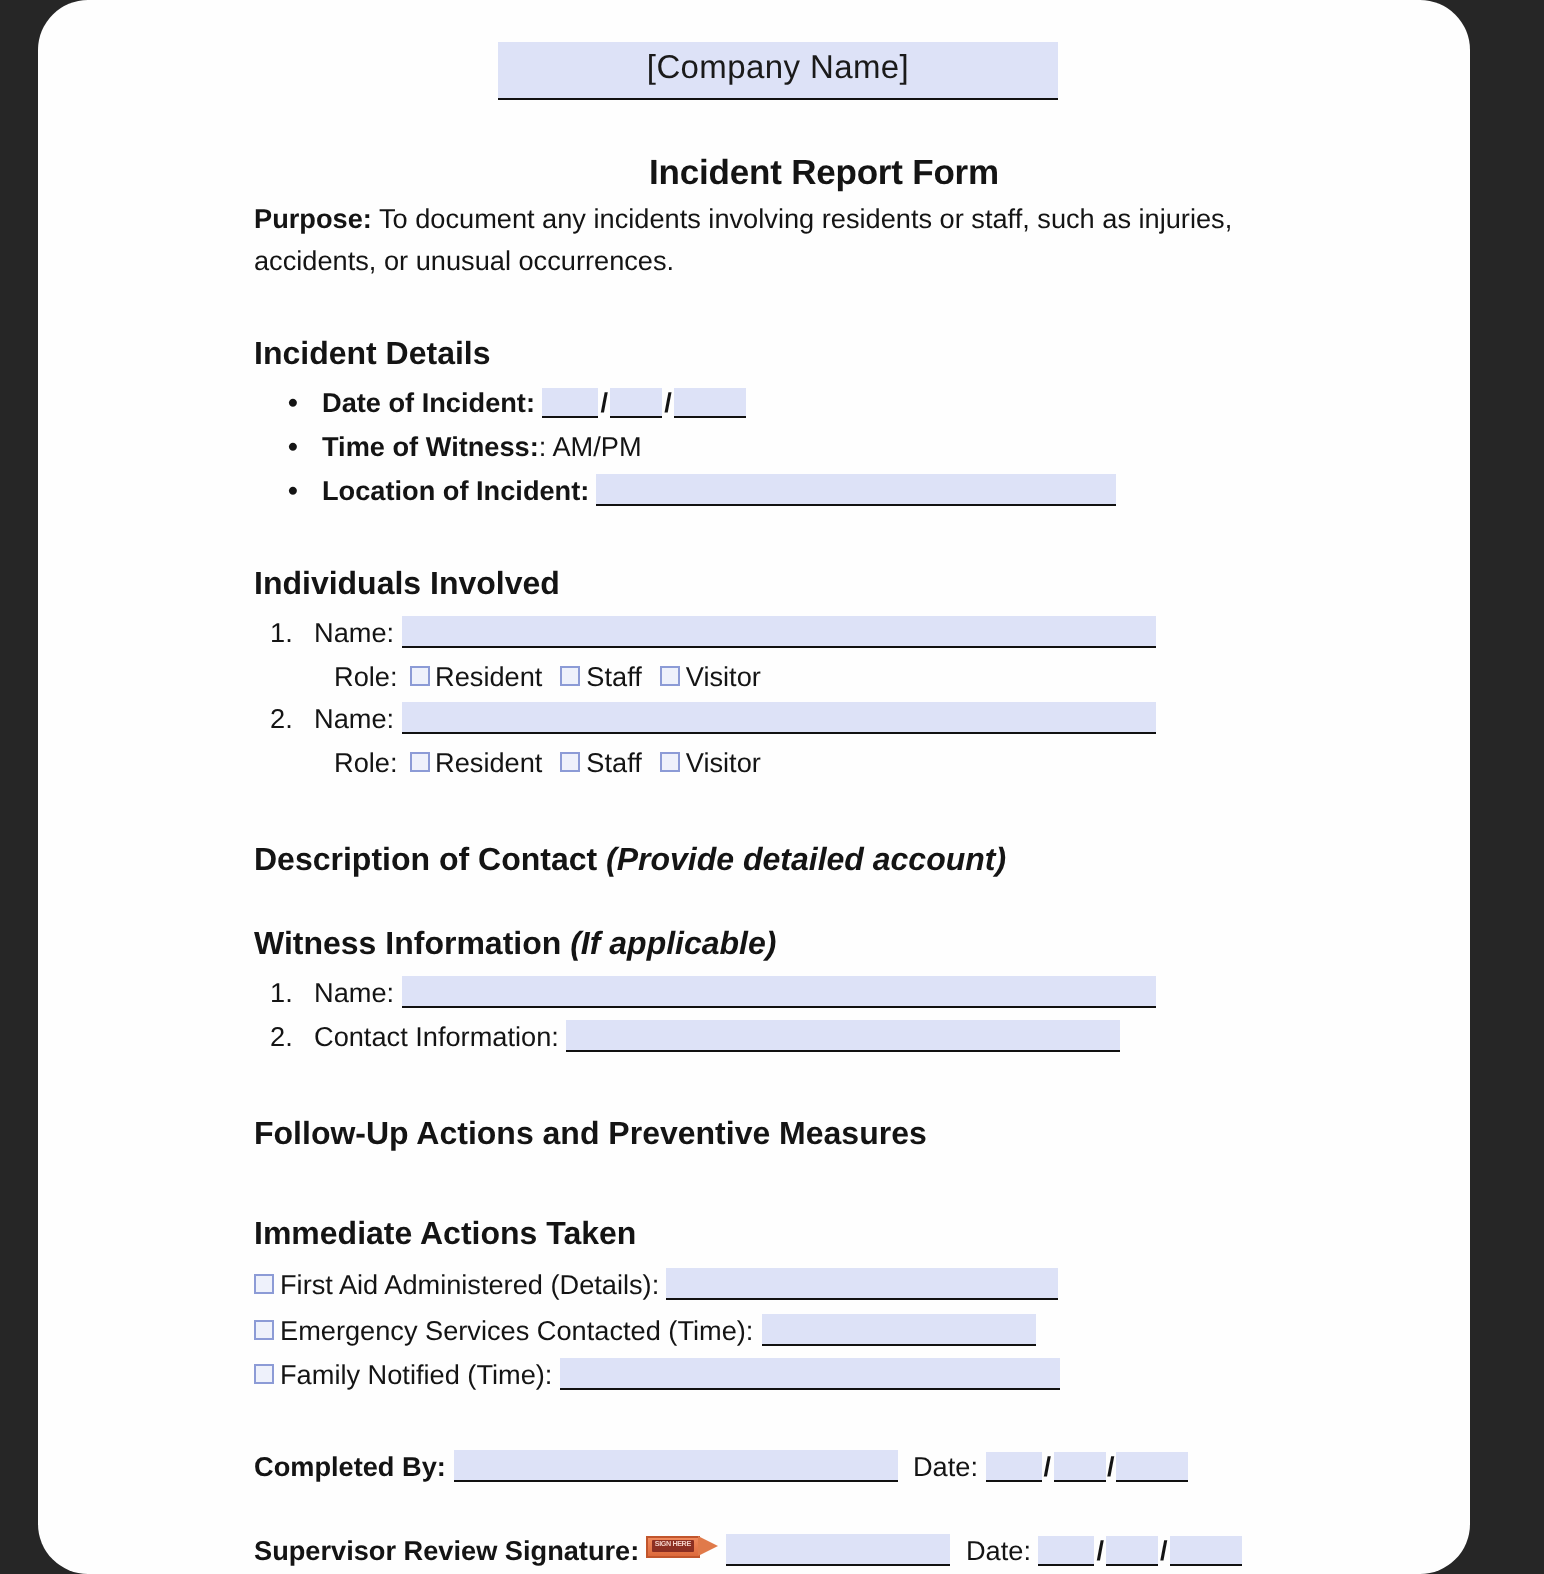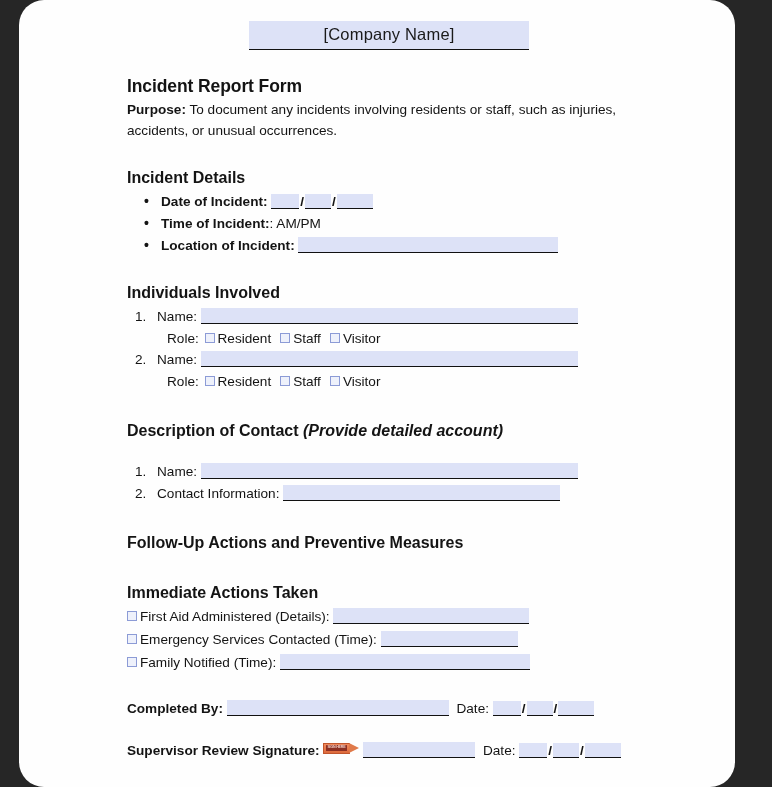--- a/index.html
+++ b/index.html
@@ -73,20 +73,21 @@
     left: 108px;
     top: 74px;
     width: 570px;
   }
 
   h1.form-title {
     font-size: 17.5px;
     font-weight: bold;
     margin: 0 0 1px 0;
     letter-spacing: -0.1px;
+    text-align: center;
   }
   .purpose {
     margin: 0;
     font-size: 13.6px;
     line-height: 1.52;
     max-width: 552px;
   }
   .purpose b { font-weight: bold; }
 
   .section {
@@ -284,21 +285,21 @@
         <p class="purpose"><b>Purpose:</b><span> To document any incidents involving residents or staff, such as injuries, accidents, or unusual occurrences.</span></p>
 
         <div class="section">
           <div class="sec-head">Incident Details</div>
           <ul class="bullets">
             <li>
               <span>Date of Incident:</span>
               <span class="datefield"><span class="seg s1"></span><span class="slash">/</span><span class="seg s2"></span><span class="slash">/</span><span class="seg s3"></span></span>
             </li>
             <li>
-              <span>Time of Incident:</span><span style="font-weight:normal">: AM/PM</span>
+              <span>Time of Witness:</span><span style="font-weight:normal">: AM/PM</span>
             </li>
             <li>
               <span>Location of Incident:</span>
               <span class="blank" style="width:260px"></span>
             </li>
           </ul>
         </div>
 
         <div class="section">
           <div class="sec-head">Individuals Involved</div>
@@ -322,20 +323,21 @@
               </span>
             </li>
           </ol>
         </div>
 
         <div class="section" style="margin-top:27px">
           <div class="sec-head"><span>Description of Contact</span> <span class="note">(Provide detailed account)</span></div>
         </div>
 
         <div class="section" style="margin-top:19px">
+          <div class="sec-head"><span>Witness Information</span> <span class="note">(If applicable)</span></div>
           <ol class="nums">
             <li>
               <span>Name:</span>
               <span class="blank" style="width:377px"></span>
             </li>
             <li>
               <span>Contact Information:</span>
               <span class="blank" style="width:277px"></span>
             </li>
           </ol>

